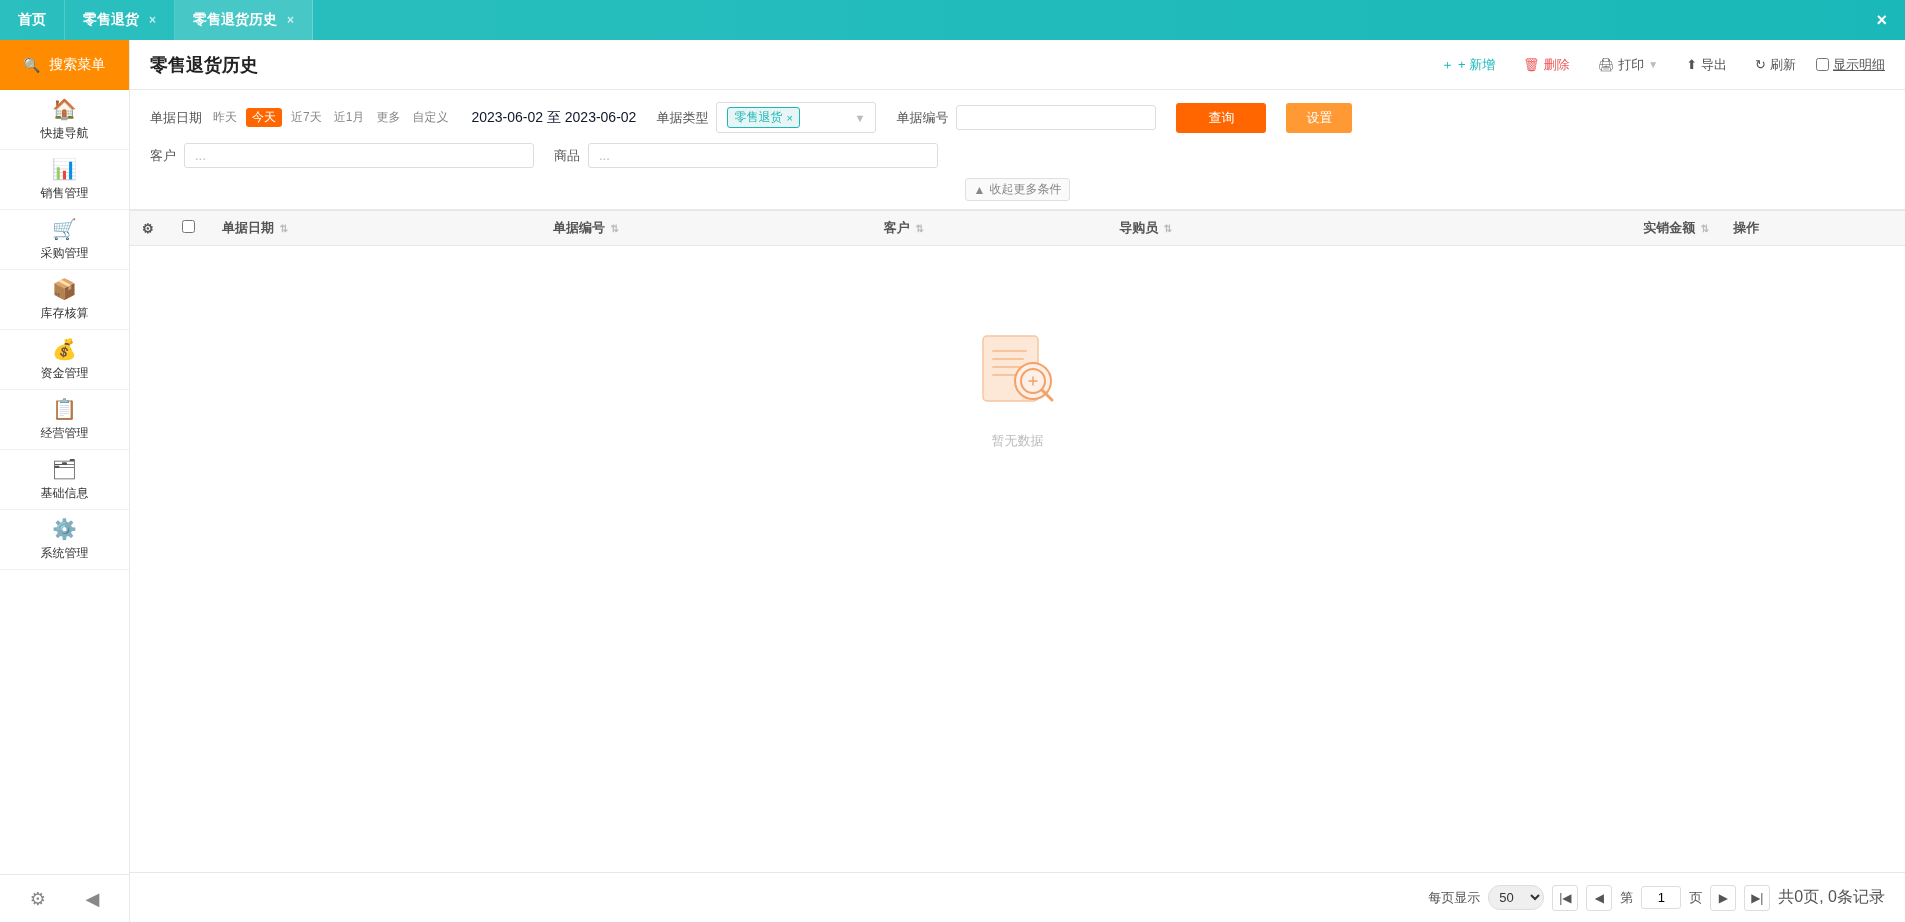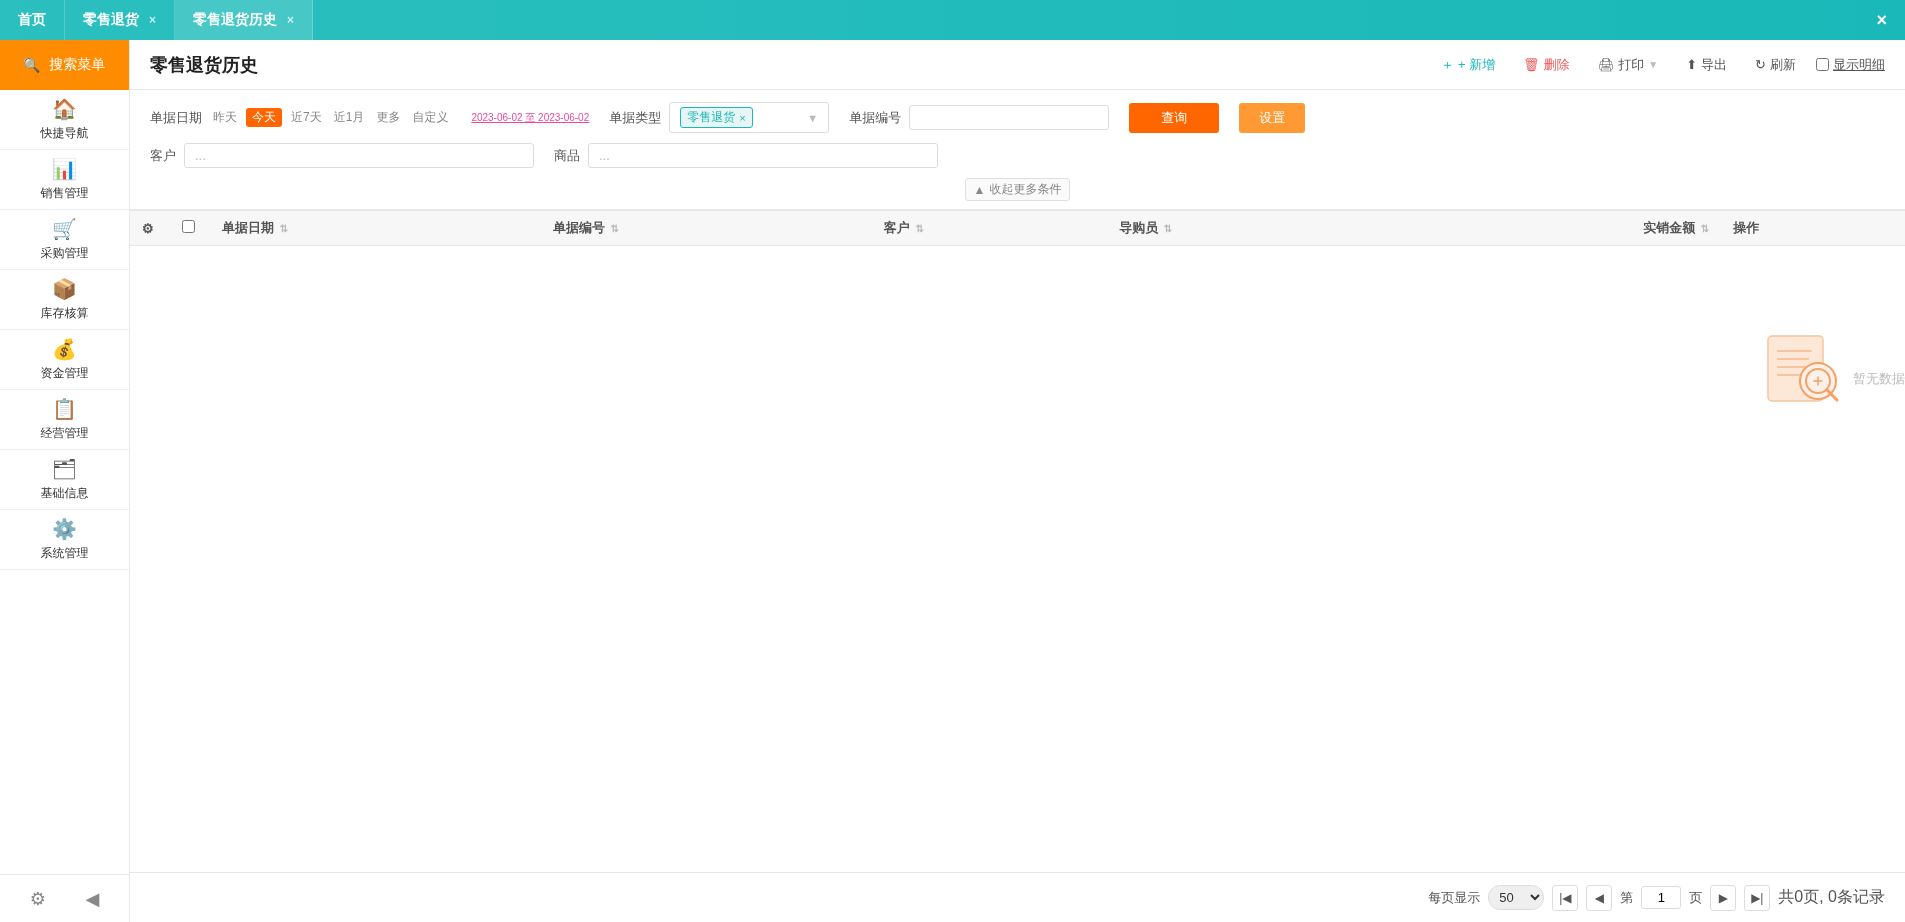--- a/index.html
+++ b/index.html
@@ -212,23 +212,22 @@
       cursor: pointer;
       padding: 1px 3px;
     }
     .date-shortcut.active {
       background: #ff6600;
       color: #fff;
       border-radius: 3px;
       padding: 1px 6px;
     }
     .date-range {
-      font-size: 10px;
-      color: #ec4899;
-      text-decoration: underline;
+      font-size: 14px;
+      color: #0f172a;
     }
     .filter-tag {
       display: inline-flex;
       align-items: center;
       background: #e8f5f5;
       border: 1px solid #1ab8b8;
       border-radius: 3px;
       padding: 1px 6px;
       font-size: 12px;
       color: #1ab8b8;
@@ -294,21 +293,21 @@
       text-align: center;
     }
     .th-checkbox {
       width: 40px;
       text-align: center;
     }
 
     
     .empty-state {
       display: flex;
-      flex-direction: row;
+      flex-direction: column;
       align-items: center;
       justify-content: flex-end;
       padding: 80px 0;
       color: #bbb;
       font-size: 13px;
     }
     .empty-icon {
       width: 100px;
       height: 90px;
       margin-bottom: 16px;

